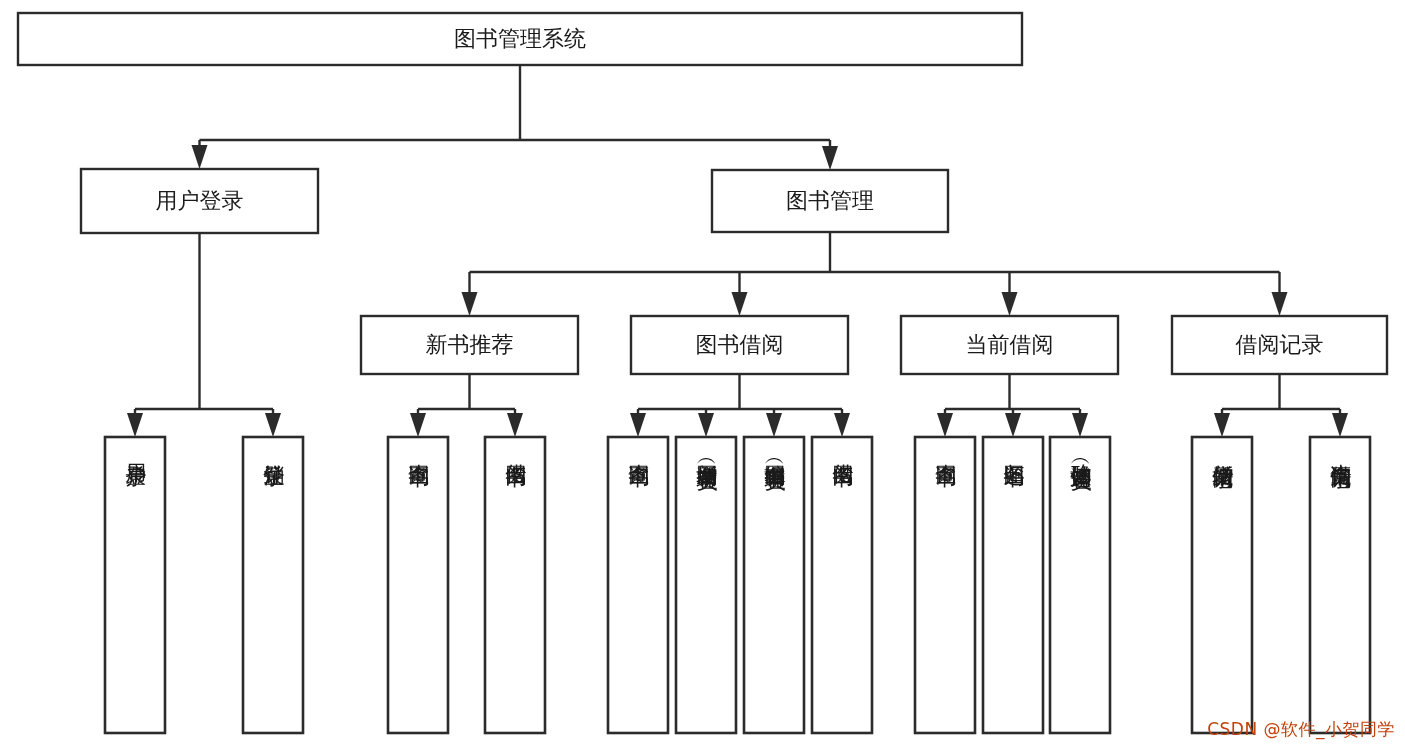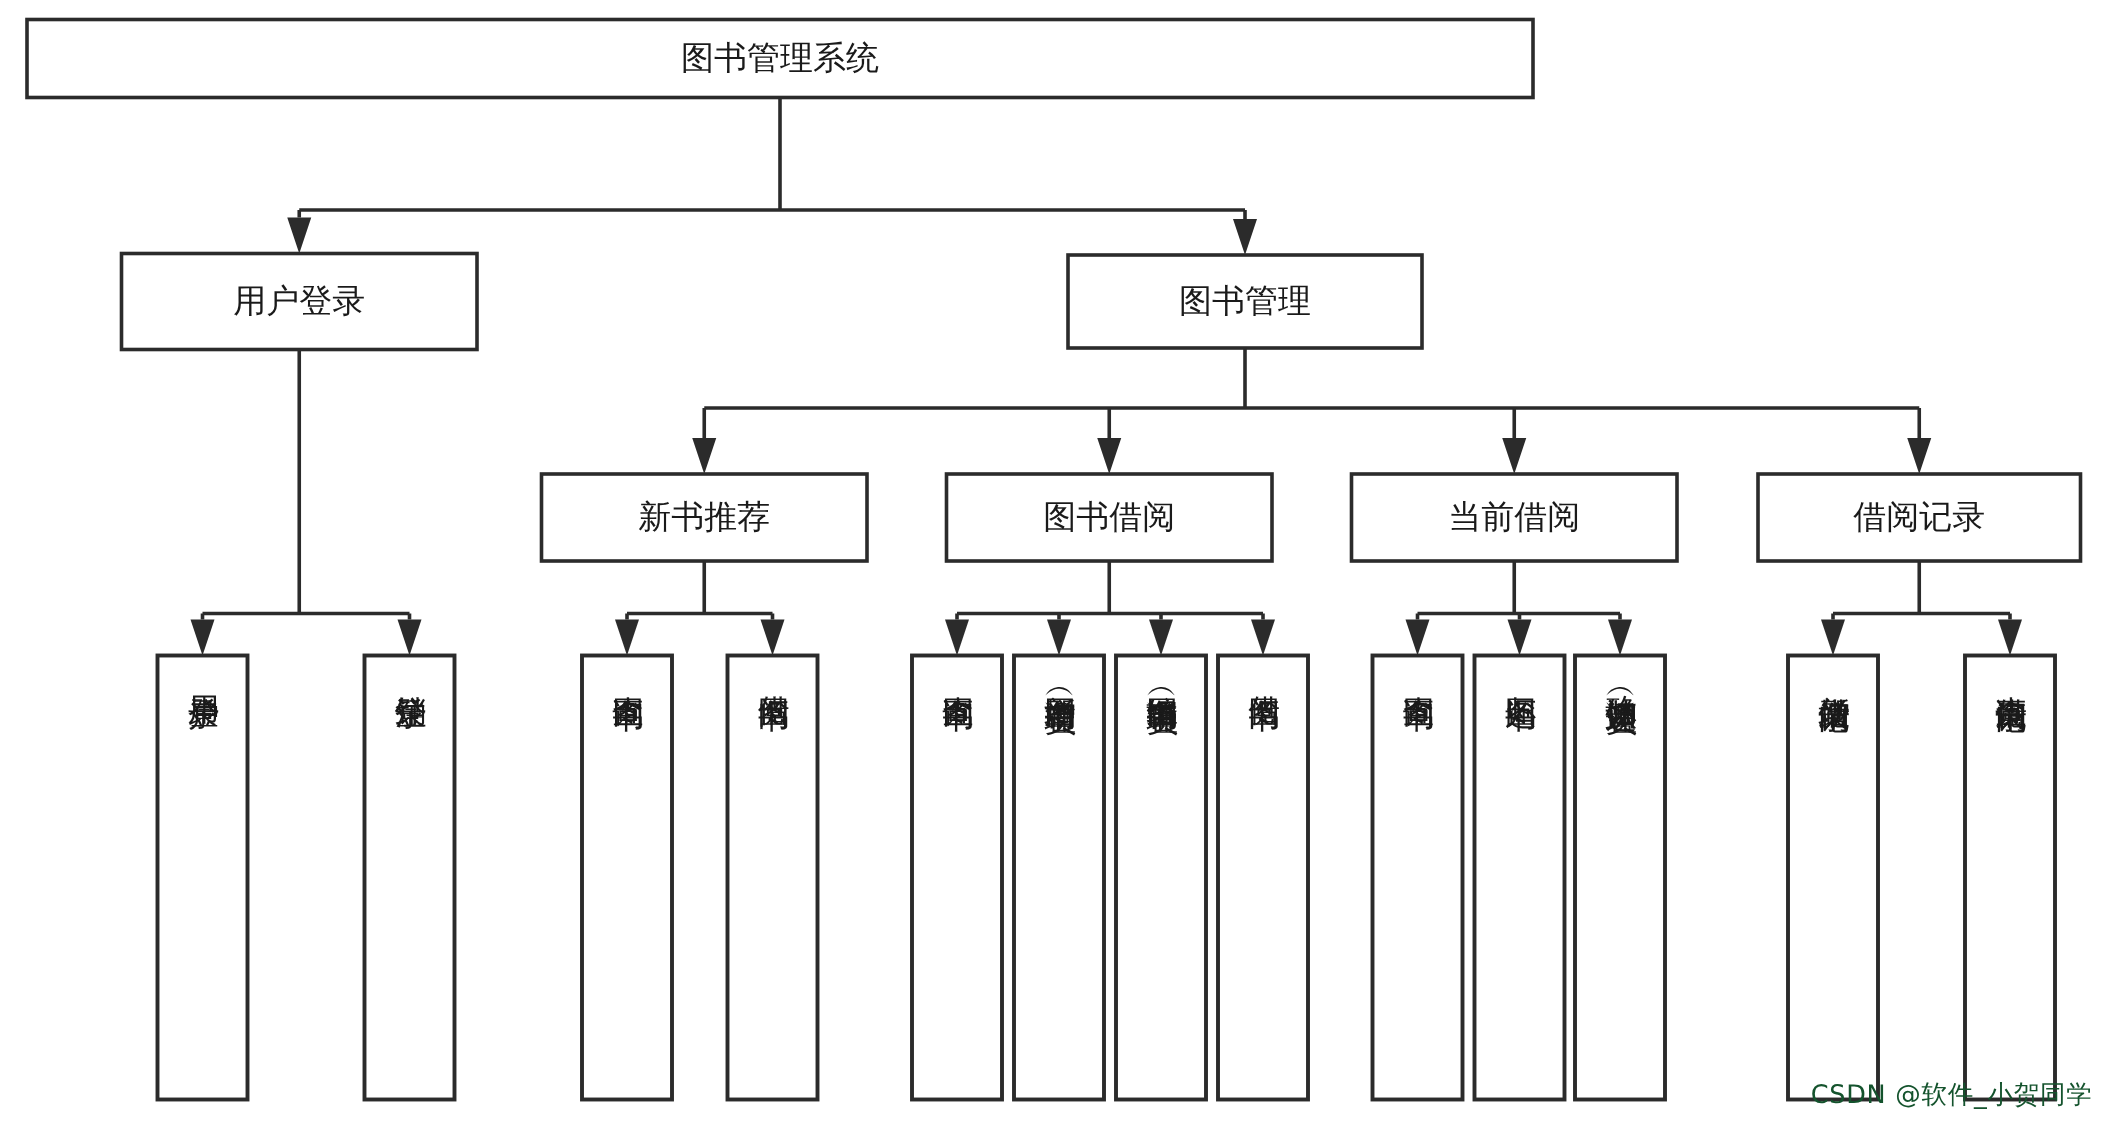--- a/index.html
+++ b/index.html
@@ -71,21 +71,21 @@
     letter-spacing: 1px;
     white-space: nowrap;
     text-align: left;
   }
   .watermark {
     position: absolute;
     right: 10px;
     bottom: 6px;
     font-family: "DejaVu Sans", "Liberation Sans", sans-serif;
     font-size: 17px;
-    color: #14532d;
+    color: #c2410c;
     letter-spacing: 0.5px;
     white-space: nowrap;
   }
 </style>
 </head>
 <body>
 
 <div id="diagram-root">
 
   <svg id="tree-svg" viewBox="0 0 1405 747">

